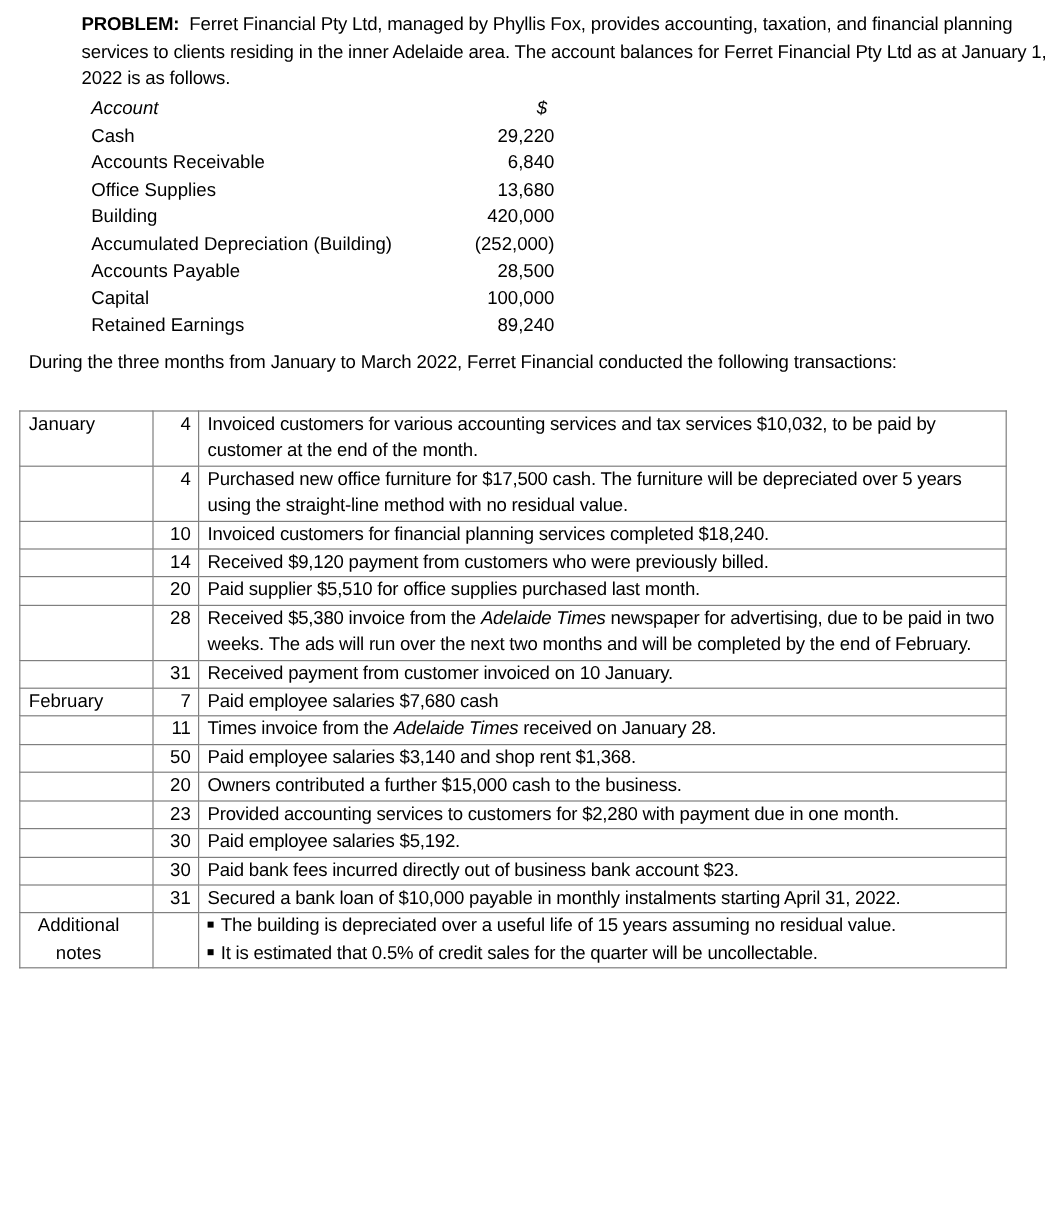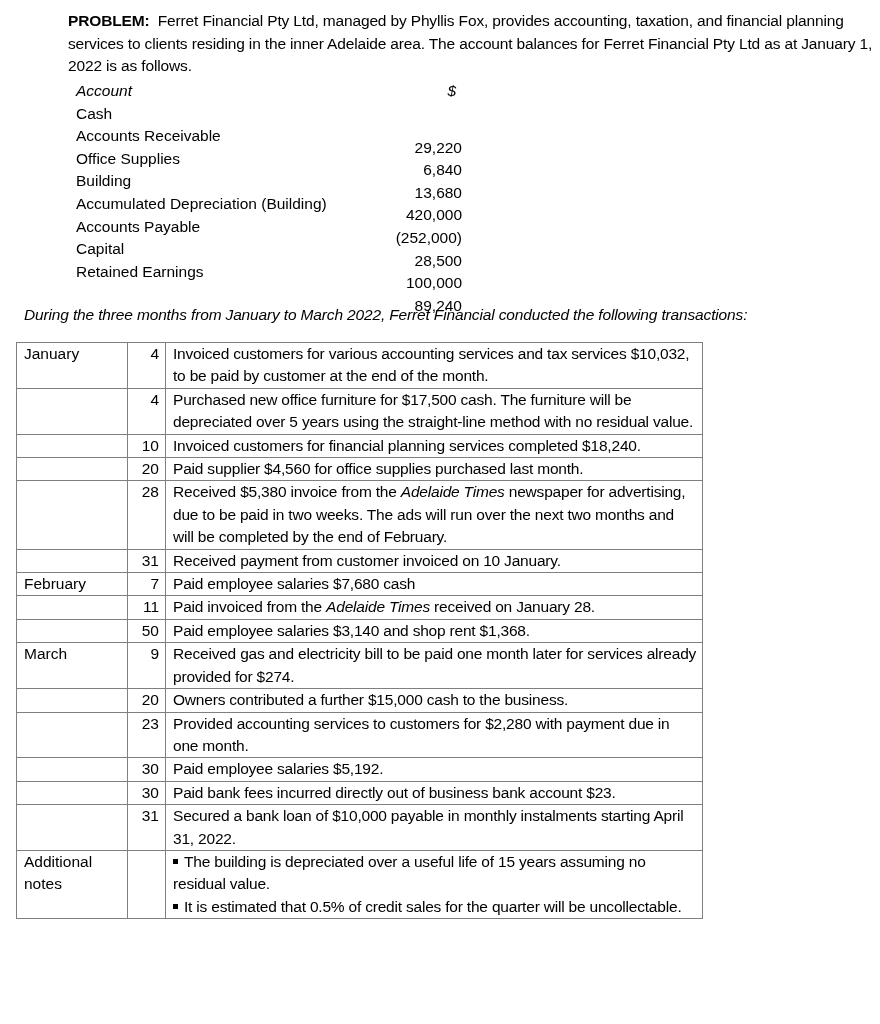--- a/index.html
+++ b/index.html
@@ -14,28 +14,27 @@
     position: absolute; left: 24px; top: 10px; width: 830px;
     letter-spacing: -0.15px;
     margin-left: 44px;
   }
   .intro b { font-weight: bold; }
   .balances {
     position: absolute; left: 76px; top: 80px; width: 386px;
   }
   .bal-row { display: flex; justify-content: space-between; height: 22.6px; }
   .bal-head { font-style: italic; }
-  .bal-amt { text-align: left; margin-top: 34px; }
+  .bal-amt { text-align: left; }
   .during {
-    position: absolute; left: 24px; top: 304px; width: 760px;
+    position: absolute; left: 24px; top: 292px; width: 760px;
     letter-spacing: -0.15px;
-    font-style: italic;
   }
   table.tx {
-    position: absolute; left: 16px; top: 342px; width: 687px;
+    position: absolute; left: 16px; top: 342px; width: 823px;
     border-collapse: collapse;
     table-layout: fixed;
     padding-left: 23px;
   }
   table.tx td {
     border: 1.3px solid #7f7f7f;
     vertical-align: top;
     padding: 0 0 0 0;
     line-height: 22.4px;
   }
@@ -109,52 +108,52 @@
         <td class="c-day">4</td>
         <td class="c-desc"><span>Purchased new office furniture for $17,500 cash. The furniture will be depreciated over 5 years using the straight-line method with no residual value.</span><i></i><span></span></td>
       </tr>
       <tr>
         <td class="c-month"></td>
         <td class="c-day">10</td>
         <td class="c-desc"><span>Invoiced customers for financial planning services completed $18,240.</span><i></i><span></span></td>
       </tr>
       <tr>
         <td class="c-month"></td>
+        <td class="c-day">14</td>
+        <td class="c-desc"><span>Received $9,120 payment from customers who were previously billed.</span><i></i><span></span></td>
+      </tr>
+      <tr>
+        <td class="c-month"></td>
         <td class="c-day">20</td>
-        <td class="c-desc"><span>Paid supplier $4,560 for office supplies purchased last month.</span><i></i><span></span></td>
+        <td class="c-desc"><span>Paid supplier $5,510 for office supplies purchased last month.</span><i></i><span></span></td>
       </tr>
       <tr>
         <td class="c-month"></td>
         <td class="c-day">28</td>
         <td class="c-desc"><span>Received $5,380 invoice from the </span><i>Adelaide Times</i><span> newspaper for advertising, due to be paid in two weeks. The ads will run over the next two months and will be completed by the end of February.</span></td>
       </tr>
       <tr>
         <td class="c-month"></td>
         <td class="c-day">31</td>
         <td class="c-desc"><span>Received payment from customer invoiced on 10 January.</span><i></i><span></span></td>
       </tr>
       <tr>
         <td class="c-month">February</td>
         <td class="c-day">7</td>
         <td class="c-desc"><span>Paid employee salaries $7,680 cash</span><i></i><span></span></td>
       </tr>
       <tr>
         <td class="c-month"></td>
         <td class="c-day">11</td>
-        <td class="c-desc"><span>Paid invoiced from the </span><i>Adelaide Times</i><span> received on January 28.</span></td>
+        <td class="c-desc"><span>Times invoice from the </span><i>Adelaide Times</i><span> received on January 28.</span></td>
       </tr>
       <tr>
         <td class="c-month"></td>
         <td class="c-day">50</td>
         <td class="c-desc"><span>Paid employee salaries $3,140 and shop rent $1,368.</span><i></i><span></span></td>
-      </tr>
-      <tr>
-        <td class="c-month">March</td>
-        <td class="c-day">9</td>
-        <td class="c-desc"><span>Received gas and electricity bill to be paid one month later for services already provided for $274.</span><i></i><span></span></td>
       </tr>
       <tr>
         <td class="c-month"></td>
         <td class="c-day">20</td>
         <td class="c-desc"><span>Owners contributed a further $15,000 cash to the business.</span><i></i><span></span></td>
       </tr>
       <tr>
         <td class="c-month"></td>
         <td class="c-day">23</td>
         <td class="c-desc"><span>Provided accounting services to customers for $2,280 with payment due in one month.</span><i></i><span></span></td>
@@ -168,21 +167,21 @@
         <td class="c-month"></td>
         <td class="c-day">30</td>
         <td class="c-desc"><span>Paid bank fees incurred directly out of business bank account $23.</span><i></i><span></span></td>
       </tr>
       <tr>
         <td class="c-month"></td>
         <td class="c-day">31</td>
         <td class="c-desc"><span>Secured a bank loan of $10,000 payable in monthly instalments starting April 31, 2022.</span><i></i><span></span></td>
       </tr>
       <tr>
-        <td class="c-month" style="padding-right: 20px;">Additional notes</td>
+        <td class="c-month" style="padding-right: 20px; text-align: center;">Additional notes</td>
         <td class="c-day"></td>
         <td class="c-desc">
           <div class="note-line">The building is depreciated over a useful life of 15 years assuming no residual value.</div>
           <div class="note-line">It is estimated that 0.5% of credit sales for the quarter will be uncollectable.</div>
         </td>
       </tr>
     </tbody>
 </table>
 
 </body></html>

